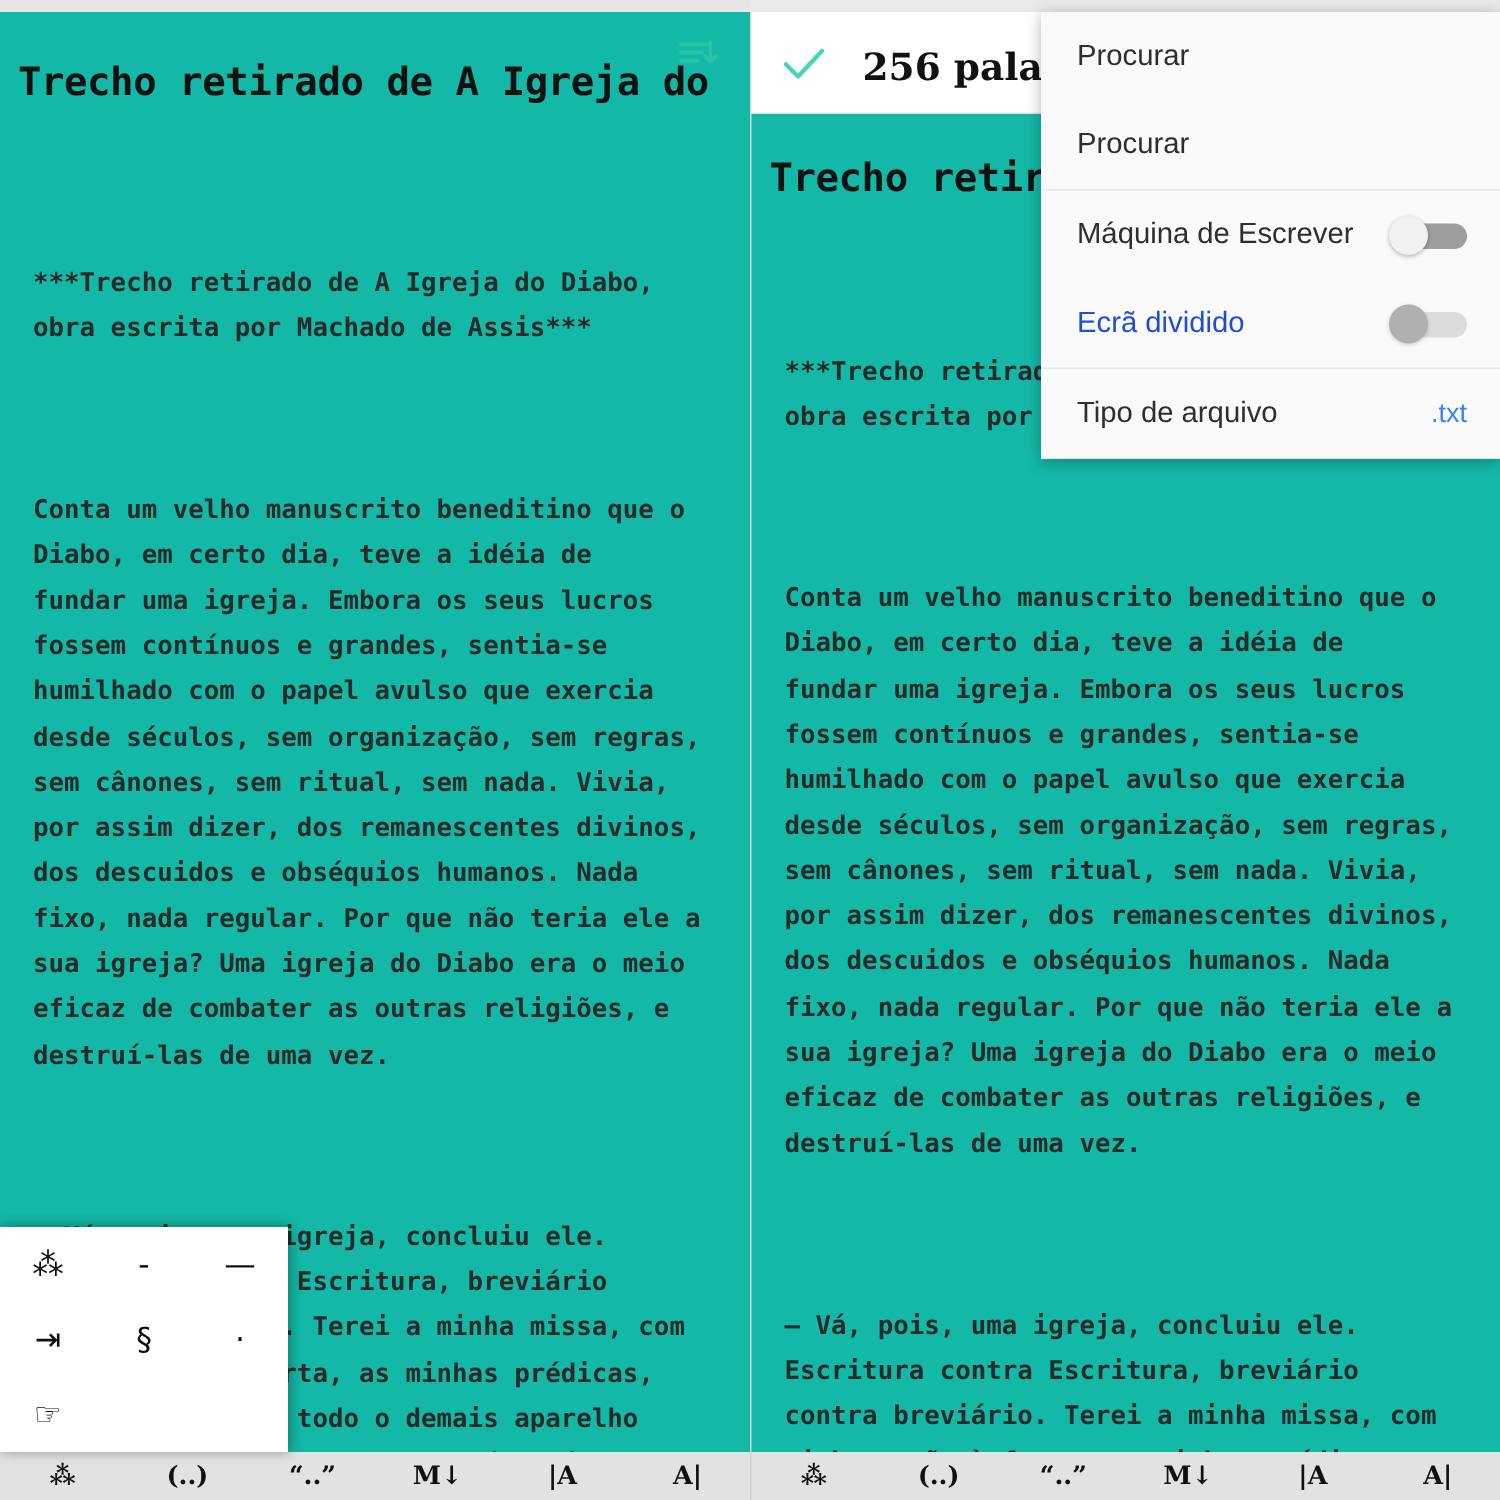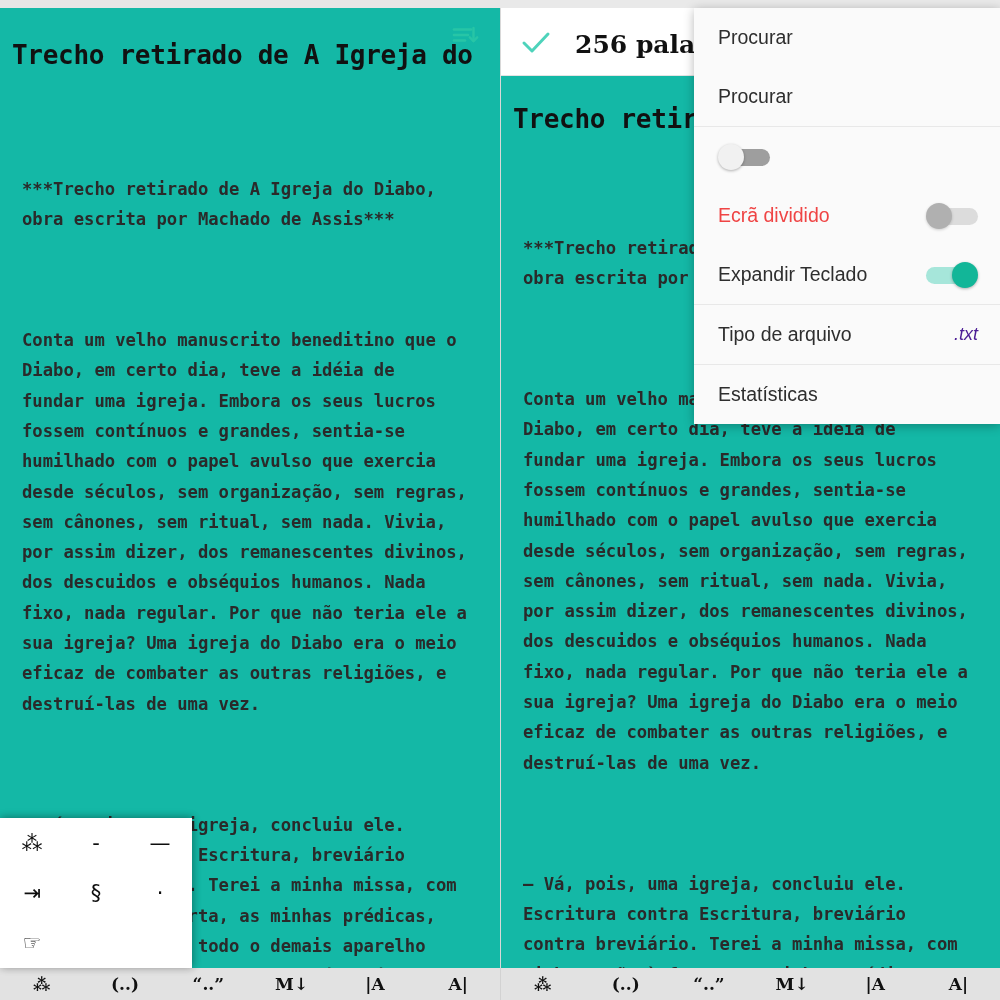--- a/index.html
+++ b/index.html
@@ -94,24 +94,24 @@
   .menu-item {
     position: relative;
     display: flex; align-items: center;
     height: 59px;
     padding: 0 22px 0 24px;
     font-family: "Liberation Sans", sans-serif;
     font-size: 19.5px;
     color: #2e2e2e;
     white-space: nowrap;
   }
-  .menu-item.disabled { color: #ef4444; }
+  .menu-item.disabled { color: #1d4ed8; }
   .menu-item .mlabel { flex: 1 1 auto; }
   .menu-item .mvalue {
-    font-size: 18px; color: #4c1d95; font-style: italic;
+    font-size: 18px; color: #3b82f6;
   }
 
   
   .toggle { position: relative; width: 52px; height: 26px; flex: 0 0 auto; }
   .toggle .track {
     position: absolute; right: 0; top: 5px;
     width: 40px; height: 17px; border-radius: 9px;
     background: #9e9e9e;
   }
   .toggle .thumb {
@@ -280,52 +280,43 @@
       <div class="menu-item">
         <span class="mlabel">Procurar</span>
       </div>
       <div class="menu-item">
         <span class="mlabel">Procurar</span>
       </div>
     </div>
 
     <div class="menu-group">
       <div class="menu-item">
+        <span class="mlabel">Máquina de Escrever</span>
         <span class="toggle">
           <span class="track"></span>
           <span class="thumb"></span>
         </span>
       </div>
       <div class="menu-item disabled">
         <span class="mlabel">Ecrã dividido</span>
         <span class="toggle dim">
           <span class="track"></span>
           <span class="thumb"></span>
         </span>
       </div>
-      <div class="menu-item">
-        <span class="mlabel">Expandir Teclado</span>
-        <span class="toggle on">
-          <span class="track"></span>
-          <span class="thumb"></span>
-        </span>
-      </div>
     </div>
 
     <div class="menu-group">
       <div class="menu-item">
         <span class="mlabel">Tipo de arquivo</span>
         <span class="mvalue">.txt</span>
       </div>
     </div>
 
     <div class="menu-group">
-      <div class="menu-item">
-        <span class="mlabel">Estatísticas</span>
-      </div>
     </div>
 
   </div>
 
   <div class="sympop">
     <div class="symgrid">
       <div class="symcell">⁂</div>
       <div class="symcell">-</div>
       <div class="symcell">—</div>
       <div class="symcell">⇥</div>

